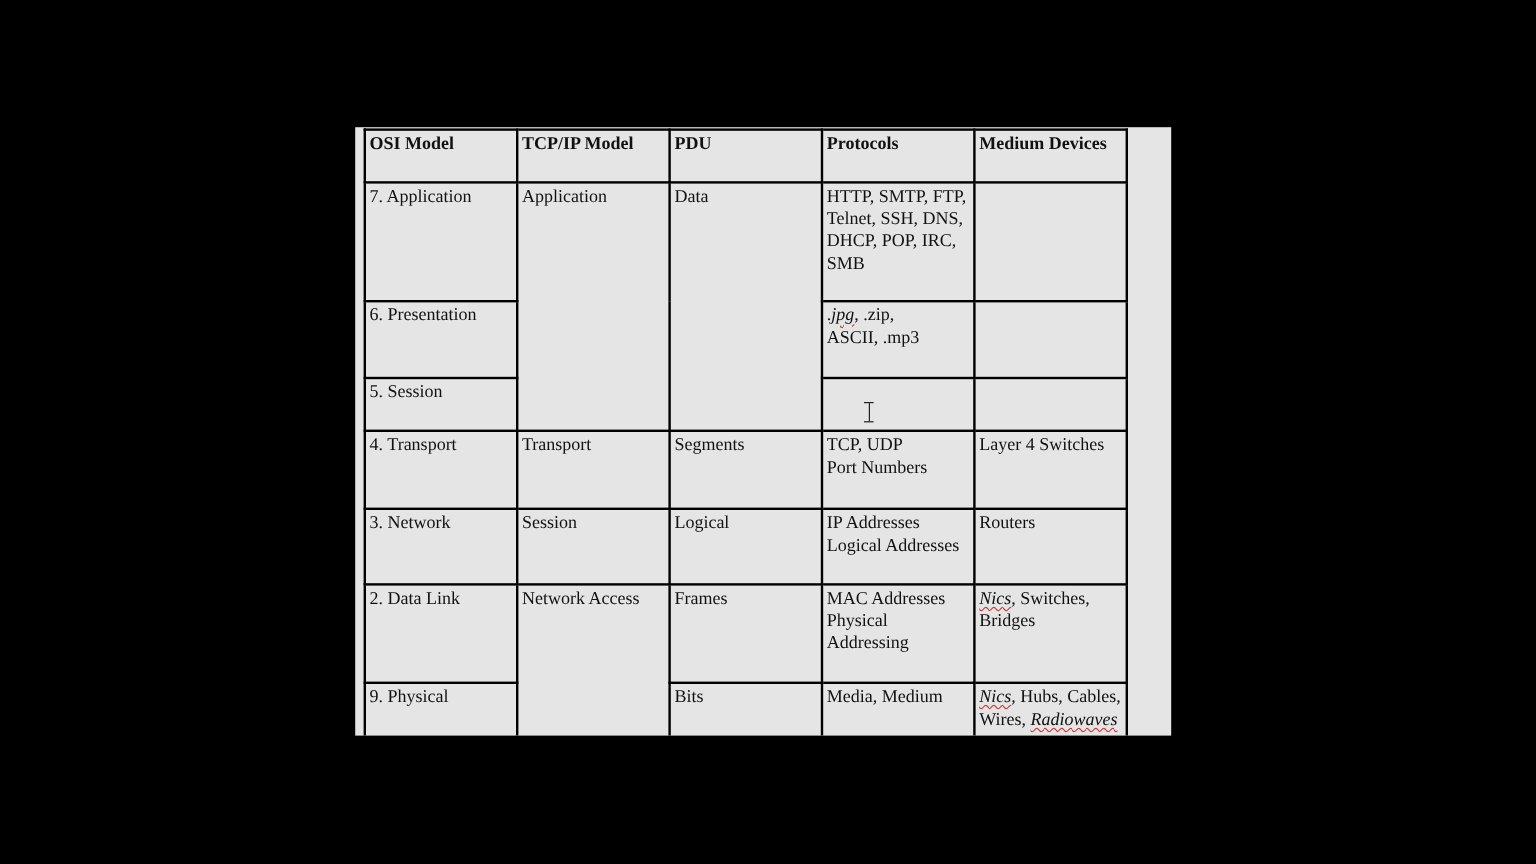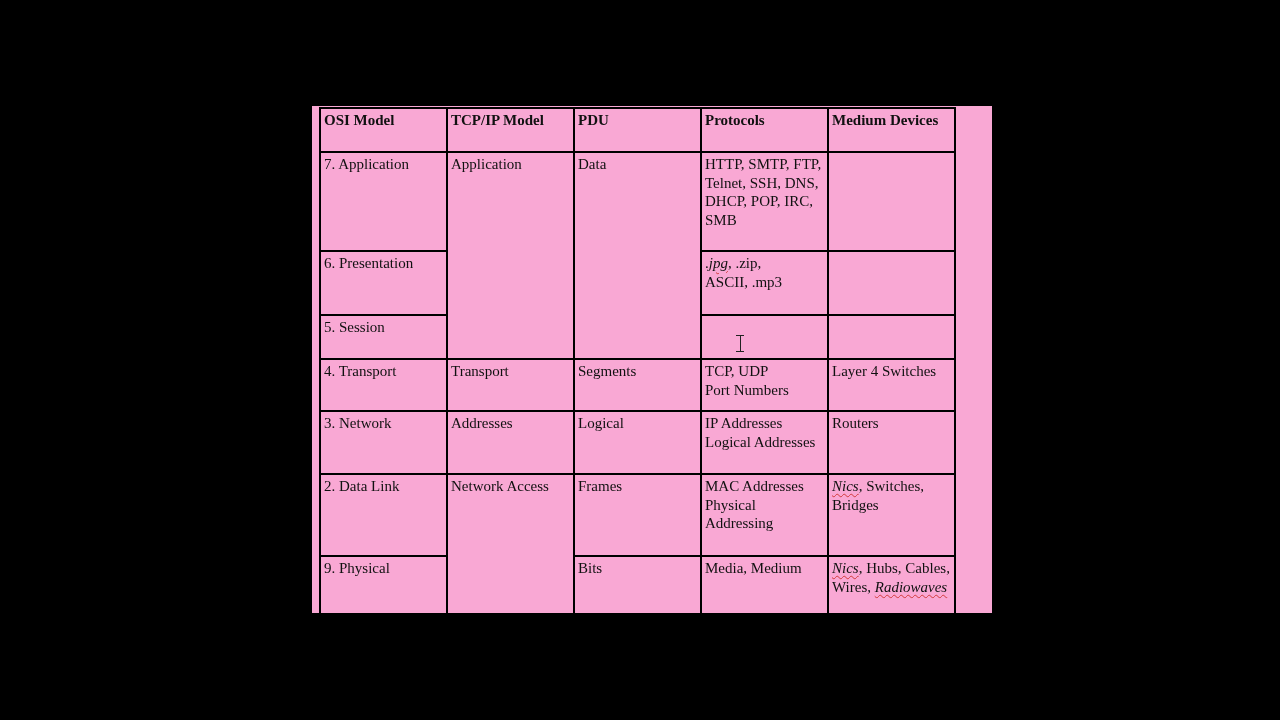--- a/index.html
+++ b/index.html
@@ -5,25 +5,25 @@
   html, body {
     margin: 0;
     padding: 0;
     width: 1280px;
     height: 720px;
     background: #000000;
     overflow: hidden;
   }
   .page {
     position: absolute;
-    left: 312px;
+    left: 296px;
     top: 106px;
     width: 680px;
     height: 507px;
-    background: #f9a8d4;
+    background: #e5e5e5;
     overflow: hidden;
   }
   .osi-table {
     position: absolute;
     left: 7px;
     top: 1px;
     border-collapse: collapse;
     table-layout: fixed;
     font-family: "Liberation Serif", "DejaVu Serif", serif;
     font-size: 15px;
@@ -39,21 +39,21 @@
     box-sizing: border-box;
     overflow: hidden;
   }
   .osi-table th {
     font-weight: bold;
   }
   .osi-table tr.r-head { height: 44px; }
   .osi-table tr.r7 { height: 99px; }
   .osi-table tr.r6 { height: 64px; }
   .osi-table tr.r5 { height: 44px; }
-  .osi-table tr.r4 { height: 52px; border-radius: 18px; }
+  .osi-table tr.r4 { height: 65px; border-radius: 18px; }
   .osi-table tr.r3 { height: 63px; }
   .osi-table tr.r2 { height: 82px; }
   .osi-table tr.r1 { height: 60px; }
   .line { display: block; white-space: nowrap; }
   .squiggle {
     text-decoration: underline wavy #d23a3a;
     text-decoration-thickness: 1px;
     text-underline-offset: 2px;
     font-style: italic;
   }
@@ -132,21 +132,21 @@
         <span class="line">TCP, UDP</span>
         <span class="line">Port Numbers</span>
       </td>
       <td>
         <span class="line">Layer 4 Switches</span>
       </td>
     </tr>
 
     <tr class="r3">
       <td>3. Network</td>
-      <td>Addresses</td>
+      <td>Session</td>
       <td>Logical</td>
       <td>
         <span class="line">IP Addresses</span>
         <span class="line">Logical Addresses</span>
       </td>
       <td>
         <span class="line">Routers</span>
       </td>
     </tr>
 

